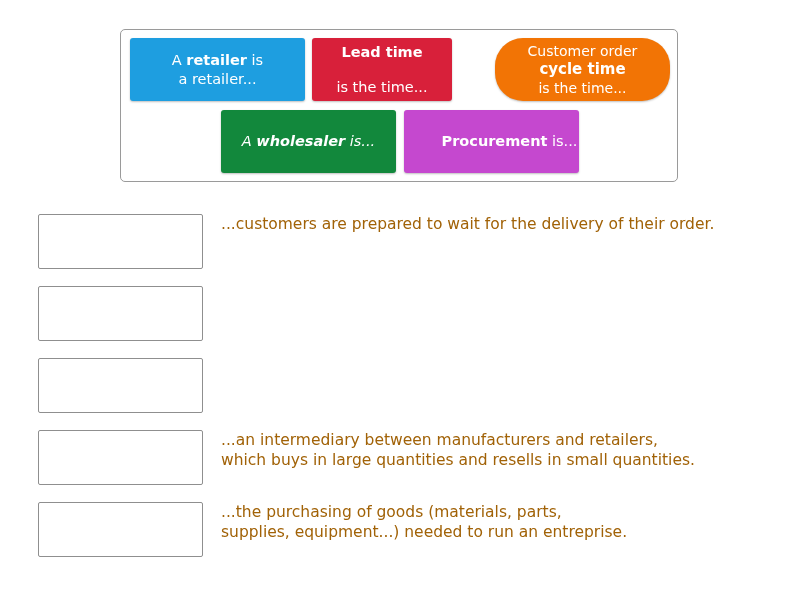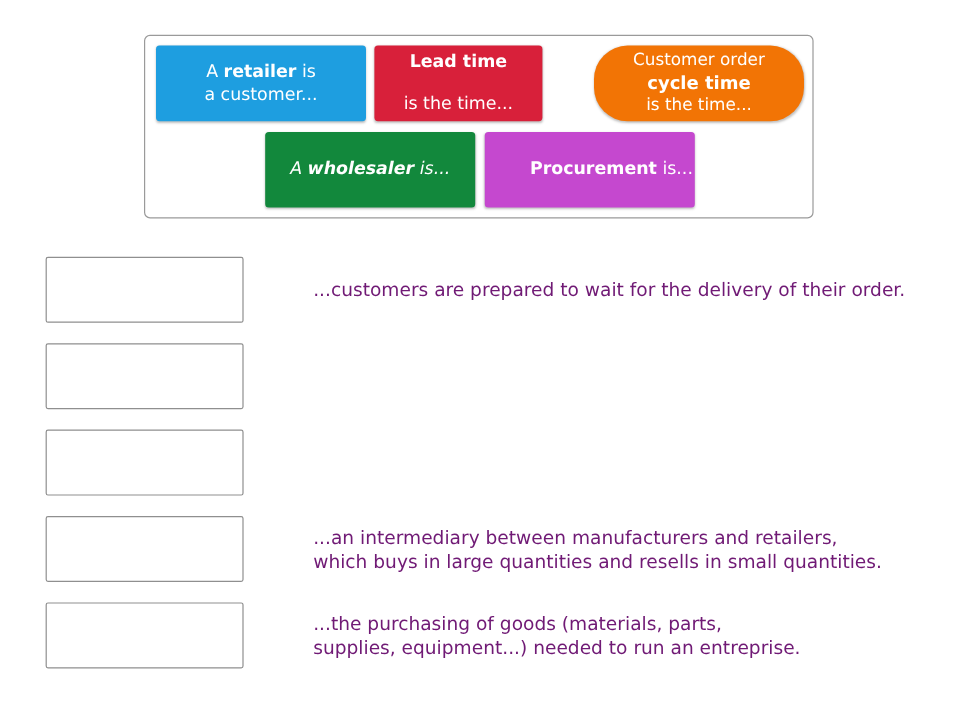--- a/index.html
+++ b/index.html
@@ -24,32 +24,32 @@
   .t4 { left: 221px; top: 110px; width: 175px; height: 63px; font-style: italic; }
   .t5 { left: 404px; top: 110px; width: 175px; height: 63px; }
 
   .row { position: absolute; left: 38px; width: 720px; height: 56px; }
   .drop {
     position: absolute; left: 0; top: 0; width: 165px; height: 55px;
     border: 1px solid #8f8f8f; border-radius: 2px; box-sizing: border-box; background: #fff;
   }
   .desc {
     position: absolute; left: 183px; top: 0; height: 55px; width: 540px;
-    display: flex; flex-direction: column; justify-content: center;
-    font-size: 15.5px; line-height: 20px; color: #701a75; white-space: nowrap; margin-left: 40px;
+    display: flex; flex-direction: column; justify-content: flex-start;
+    font-size: 15.5px; line-height: 20px; color: #a16207; white-space: nowrap;
   }
 </style>
 </head>
 <body>
 
 <div class="tray"></div>
 
 <div class="tile t1" style="background: rgb(30, 158, 224);">
   <div><span>A </span><b>retailer</b><span> is</span></div>
-  <div><span>a customer...</span></div>
+  <div><span>a retailer...</span></div>
 </div>
 
 <div class="tile t2" style="background: rgb(216, 32, 58);">
   <div><b>Lead time</b></div>
   <div><span>is the time...</span></div>
 </div>
 
 <div class="tile t3" style="background: rgb(242, 116, 5);">
   <div><span>Customer order</span></div>
   <div><b style="font-size:15px">cycle time</b></div>

